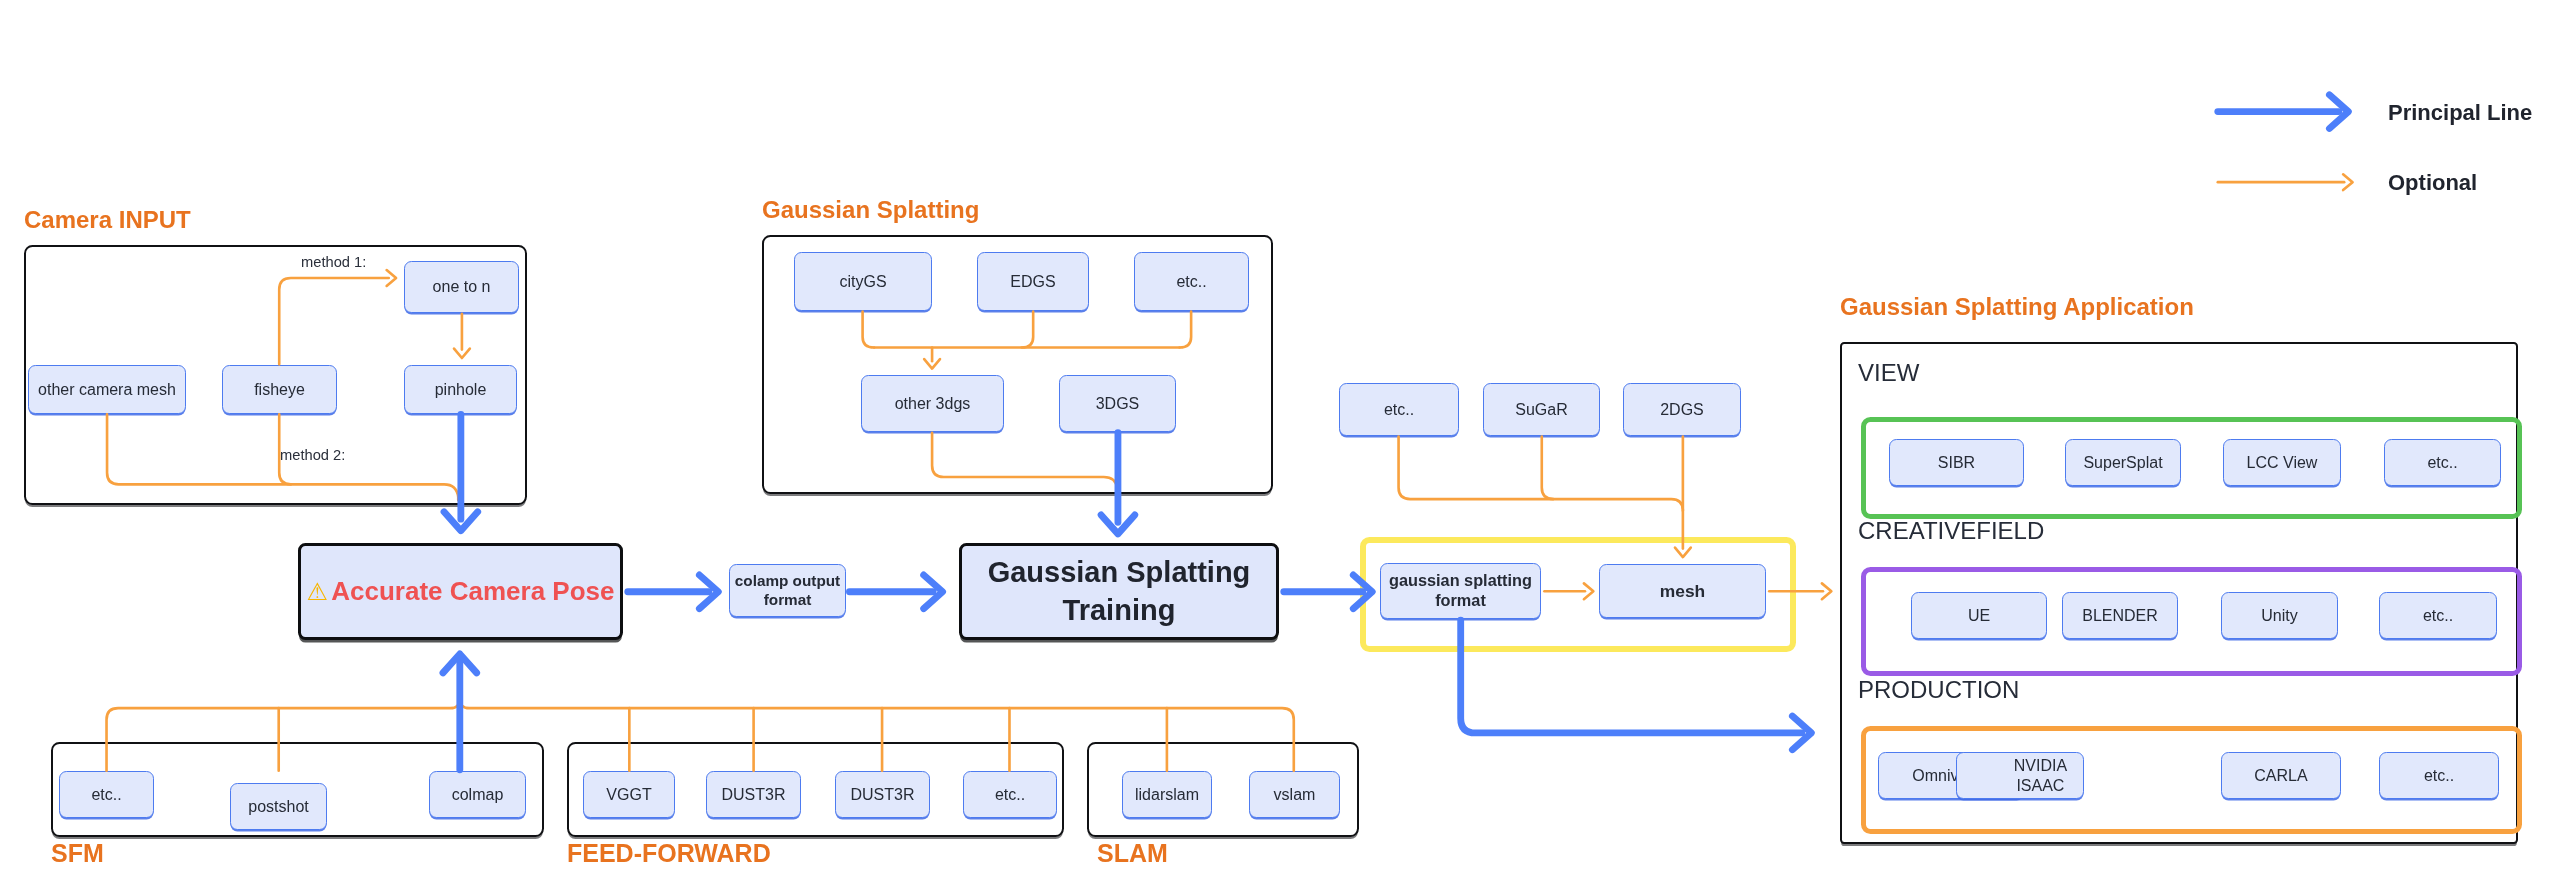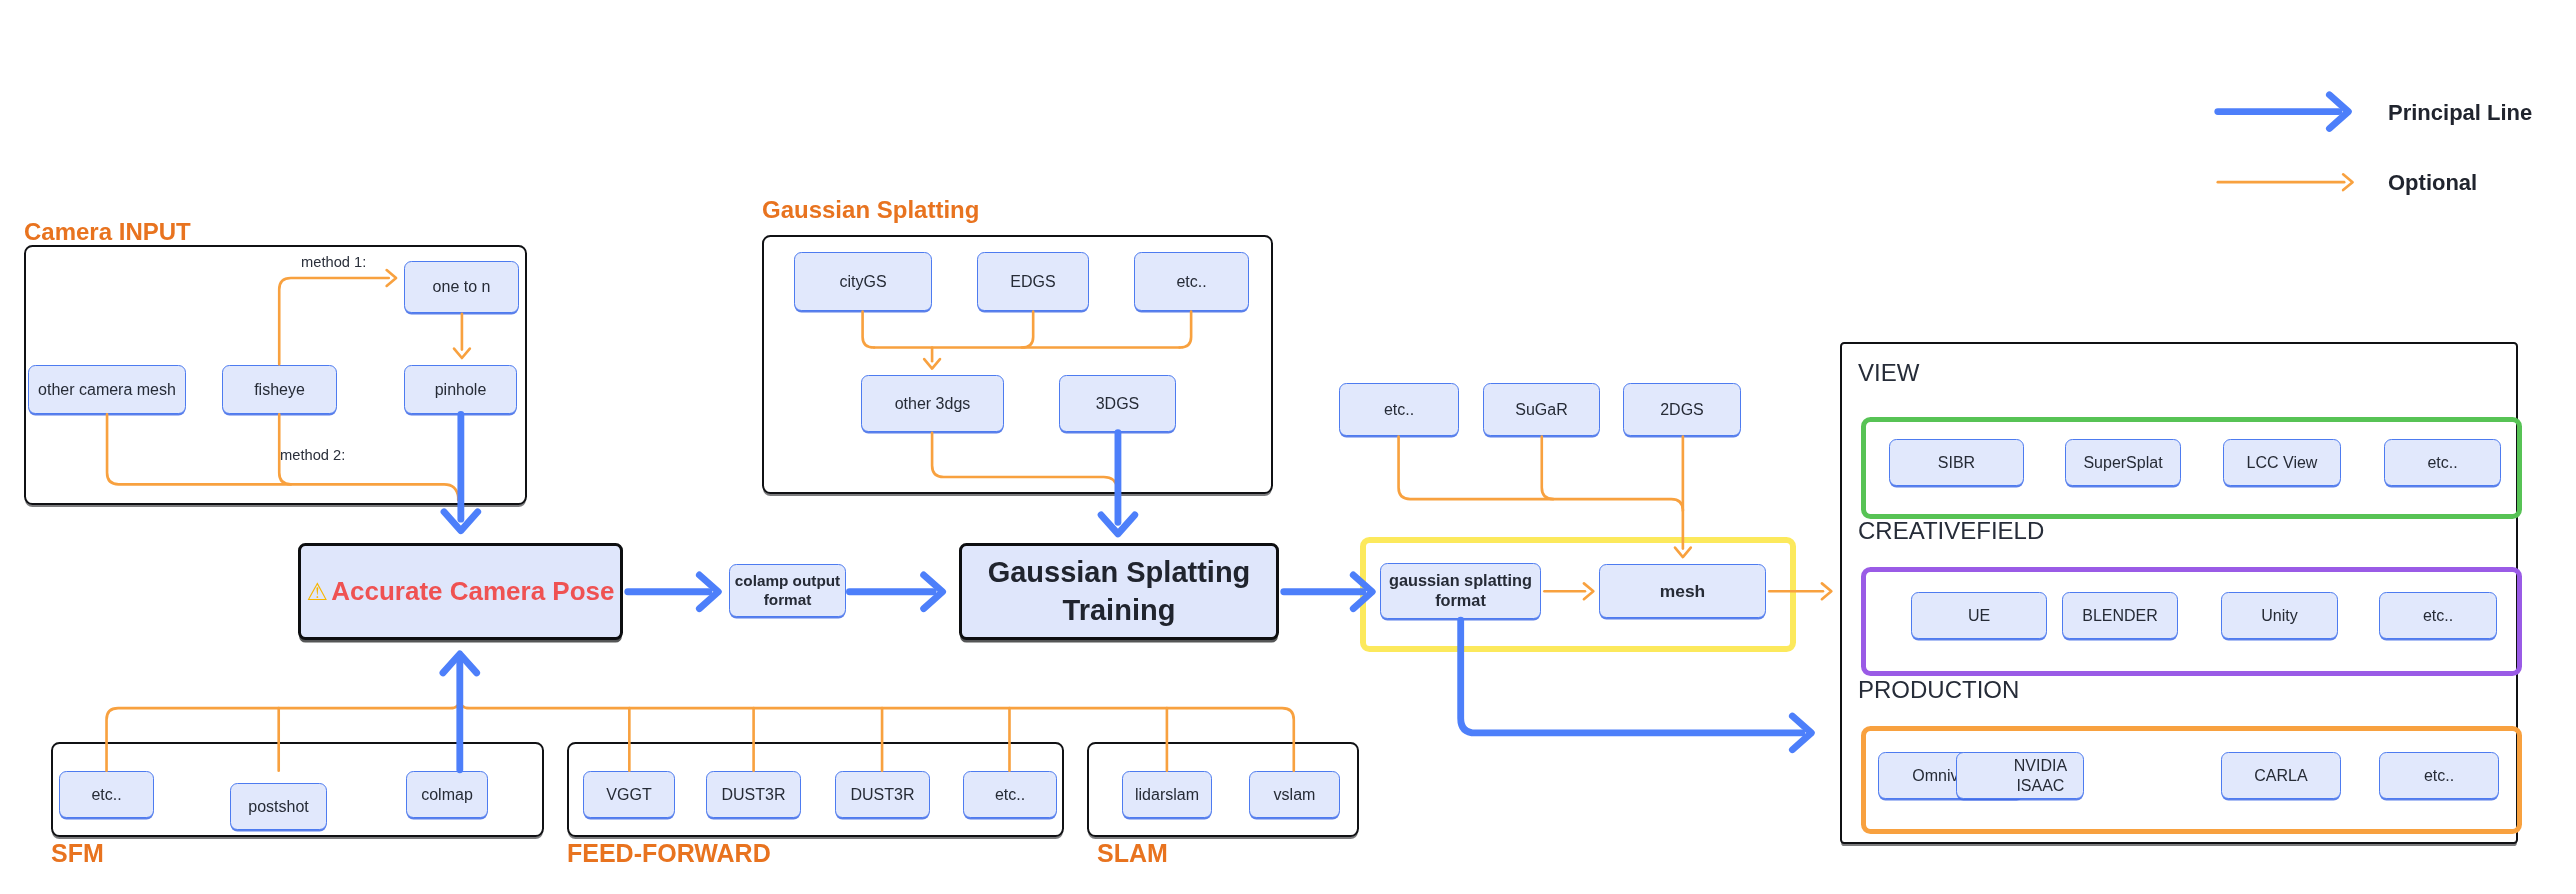--- a/index.html
+++ b/index.html
@@ -52,21 +52,21 @@
 </style>
 </head>
 <body>
 
 <div class="stage">
 
 
   <div class="abs legend-label" style="left:2388px;top:100px;">Principal Line</div>
   <div class="abs legend-label" style="left:2388px;top:170px;">Optional</div>
 
-  <div class="abs sec-title" style="left:24px;top:206px;margin-top:12px;">Camera INPUT</div>
+  <div class="abs sec-title" style="left:24px;top:206px;">Camera INPUT</div>
   <div class="abs frame" style="left:24px;top:245px;width:499px;height:256px;"></div>
   <div class="abs mini-label" style="left:301px;top:254px;">method 1:</div>
   <div class="abs mini-label" style="left:280px;top:447px;">method 2:</div>
   <div class="abs node" style="left:404px;top:261px;width:115px;height:52px;">one to n</div>
   <div class="abs node" style="left:28px;top:365px;width:158px;height:49px;">other camera mesh</div>
   <div class="abs node" style="left:222px;top:365px;width:115px;height:49px;text-align:right;">fisheye</div>
   <div class="abs node" style="left:404px;top:365px;width:113px;height:49px;">pinhole</div>
 
   <div class="abs sec-title" style="left:762px;top:196px;">Gaussian Splatting</div>
   <div class="abs frame" style="left:762px;top:235px;width:507px;height:255px;"></div>
@@ -88,20 +88,21 @@
   <div class="abs node small-bold" style="left:729px;top:564px;width:117px;height:53px;">colamp output format</div>
 
   <div class="abs bignode" style="left:959px;top:543px;width:320px;height:97px;">
     <span class="training-text">Gaussian Splatting Training</span>
   </div>
 
   <div class="abs cframe" style="left:1360px;top:537px;width:424px;height:103px;border:6.3px solid #fce95c;"></div>
   <div class="abs node gsf" style="left:1380px;top:563px;width:161px;height:56px;">gaussian splatting format</div>
   <div class="abs node mesh" style="left:1599px;top:564px;width:167px;height:54px;">mesh</div>
 
+  <div class="abs sec-title" style="left:1840px;top:293px;">Gaussian Splatting Application</div>
   <div class="abs frame" style="left:1840px;top:342px;width:674px;height:498px;border-radius:4.2px;"></div>
 
   <div class="abs group-label" style="left:1858px;top:359px;">VIEW</div>
   <div class="abs cframe" style="left:1861px;top:417px;width:651px;height:92px;border:5.8px solid #57c355;"></div>
   <div class="abs node" style="left:1889px;top:439px;width:135px;height:47px;">SIBR</div>
   <div class="abs node" style="left:2065px;top:439px;width:116px;height:47px;">SuperSplat</div>
   <div class="abs node" style="left:2223px;top:439px;width:118px;height:47px;">LCC View</div>
   <div class="abs node" style="left:2384px;top:439px;width:117px;height:47px;">etc..</div>
 
   <div class="abs group-label" style="left:1858px;top:517px;">CREATIVEFIELD</div>
@@ -114,21 +115,21 @@
   <div class="abs group-label" style="left:1858px;top:676px;">PRODUCTION</div>
   <div class="abs cframe" style="left:1861px;top:726px;width:651px;height:98px;border:5.8px solid #f8a13f;"></div>
   <div class="abs node" style="left:1878px;top:752px;width:146px;height:47px;">Omniverse</div>
   <div class="abs node" style="left:1956px;top:752px;width:128px;height:47px;padding-left:45px;">NVIDIA ISAAC</div>
   <div class="abs node" style="left:2221px;top:752px;width:120px;height:47px;">CARLA</div>
   <div class="abs node" style="left:2379px;top:752px;width:120px;height:47px;">etc..</div>
 
   <div class="abs frame" style="left:51px;top:742px;width:489px;height:91px;"></div>
   <div class="abs node" style="left:59px;top:771px;width:95px;height:47px;">etc..</div>
   <div class="abs node" style="left:230px;top:783px;width:97px;height:47px;">postshot</div>
-  <div class="abs node" style="left:406px;top:771px;width:82px;height:47px;text-align:center;">colmap</div>
+  <div class="abs node" style="left:429px;top:771px;width:97px;height:47px;text-align:center;">colmap</div>
   <div class="abs sec-title bottom" style="left:51px;top:839px;">SFM</div>
 
   <div class="abs frame" style="left:567px;top:742px;width:493px;height:91px;"></div>
   <div class="abs node" style="left:583px;top:771px;width:92px;height:47px;">VGGT</div>
   <div class="abs node" style="left:706px;top:771px;width:95px;height:47px;">DUST3R</div>
   <div class="abs node" style="left:835px;top:771px;width:95px;height:47px;">DUST3R</div>
   <div class="abs node" style="left:963px;top:771px;width:94px;height:47px;">etc..</div>
   <div class="abs sec-title bottom" style="left:567px;top:839px;">FEED-FORWARD</div>
 
   <div class="abs frame" style="left:1087px;top:742px;width:268px;height:91px;"></div>

